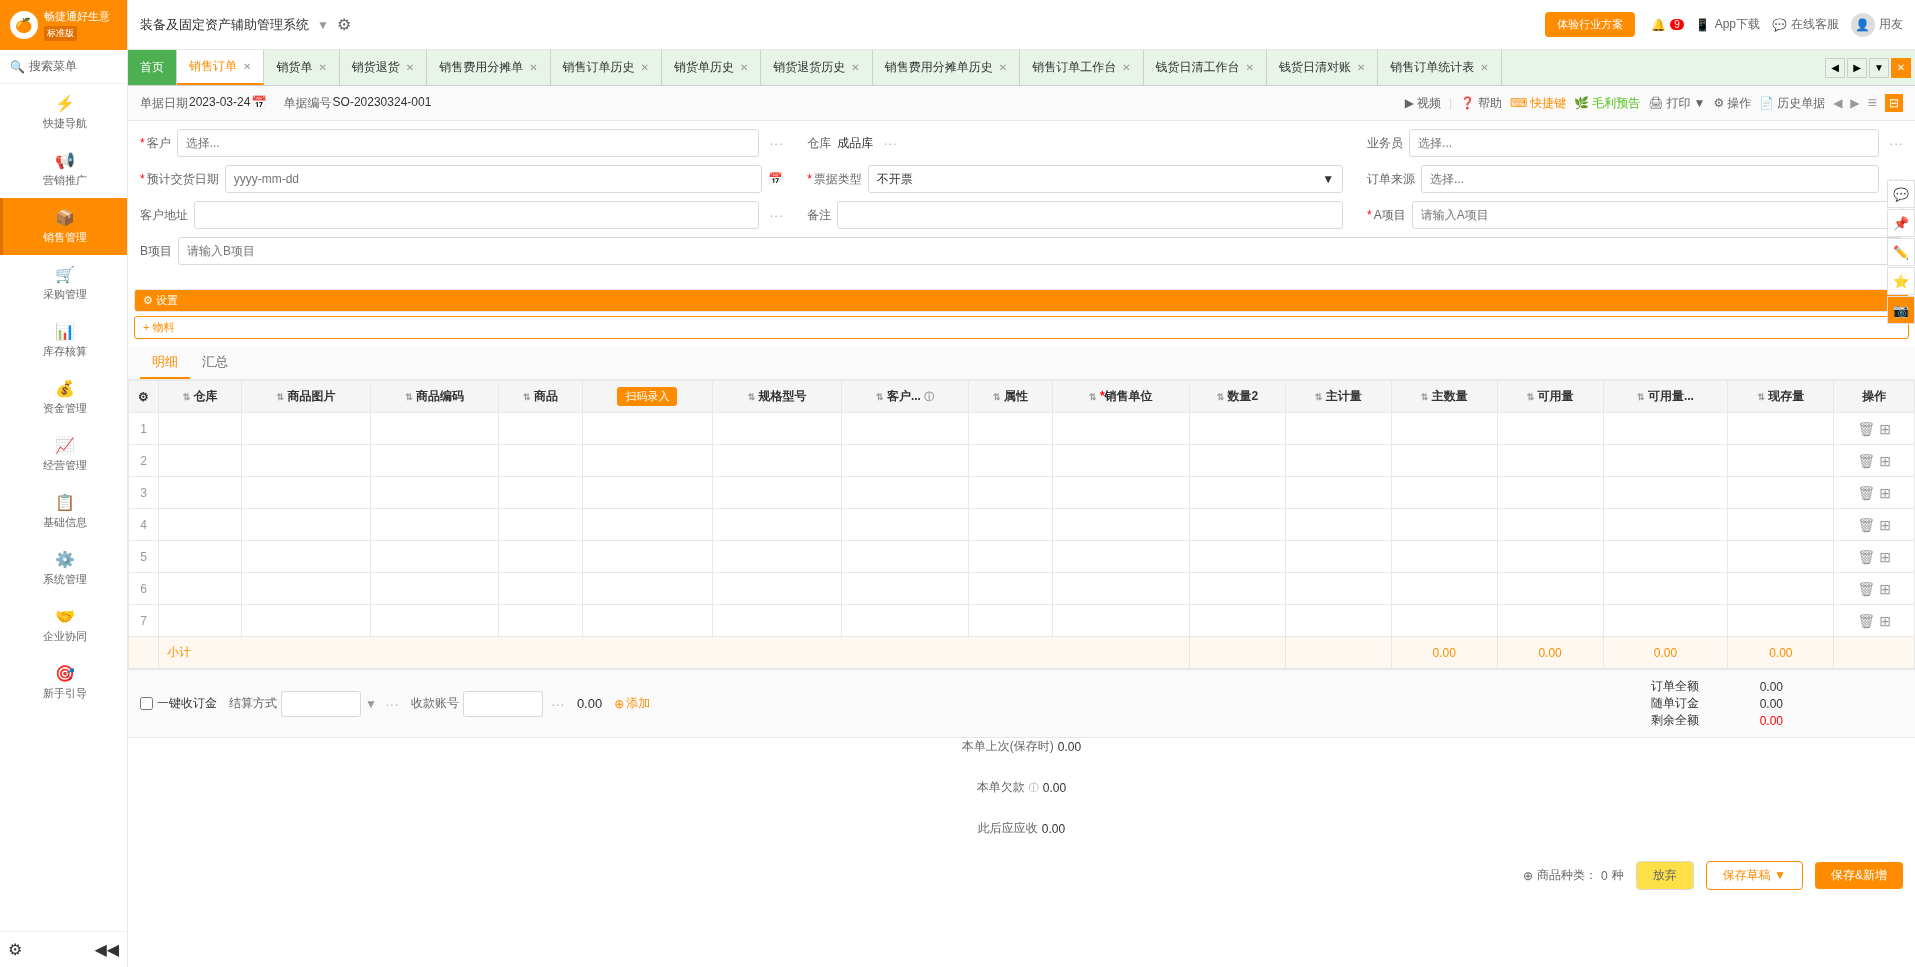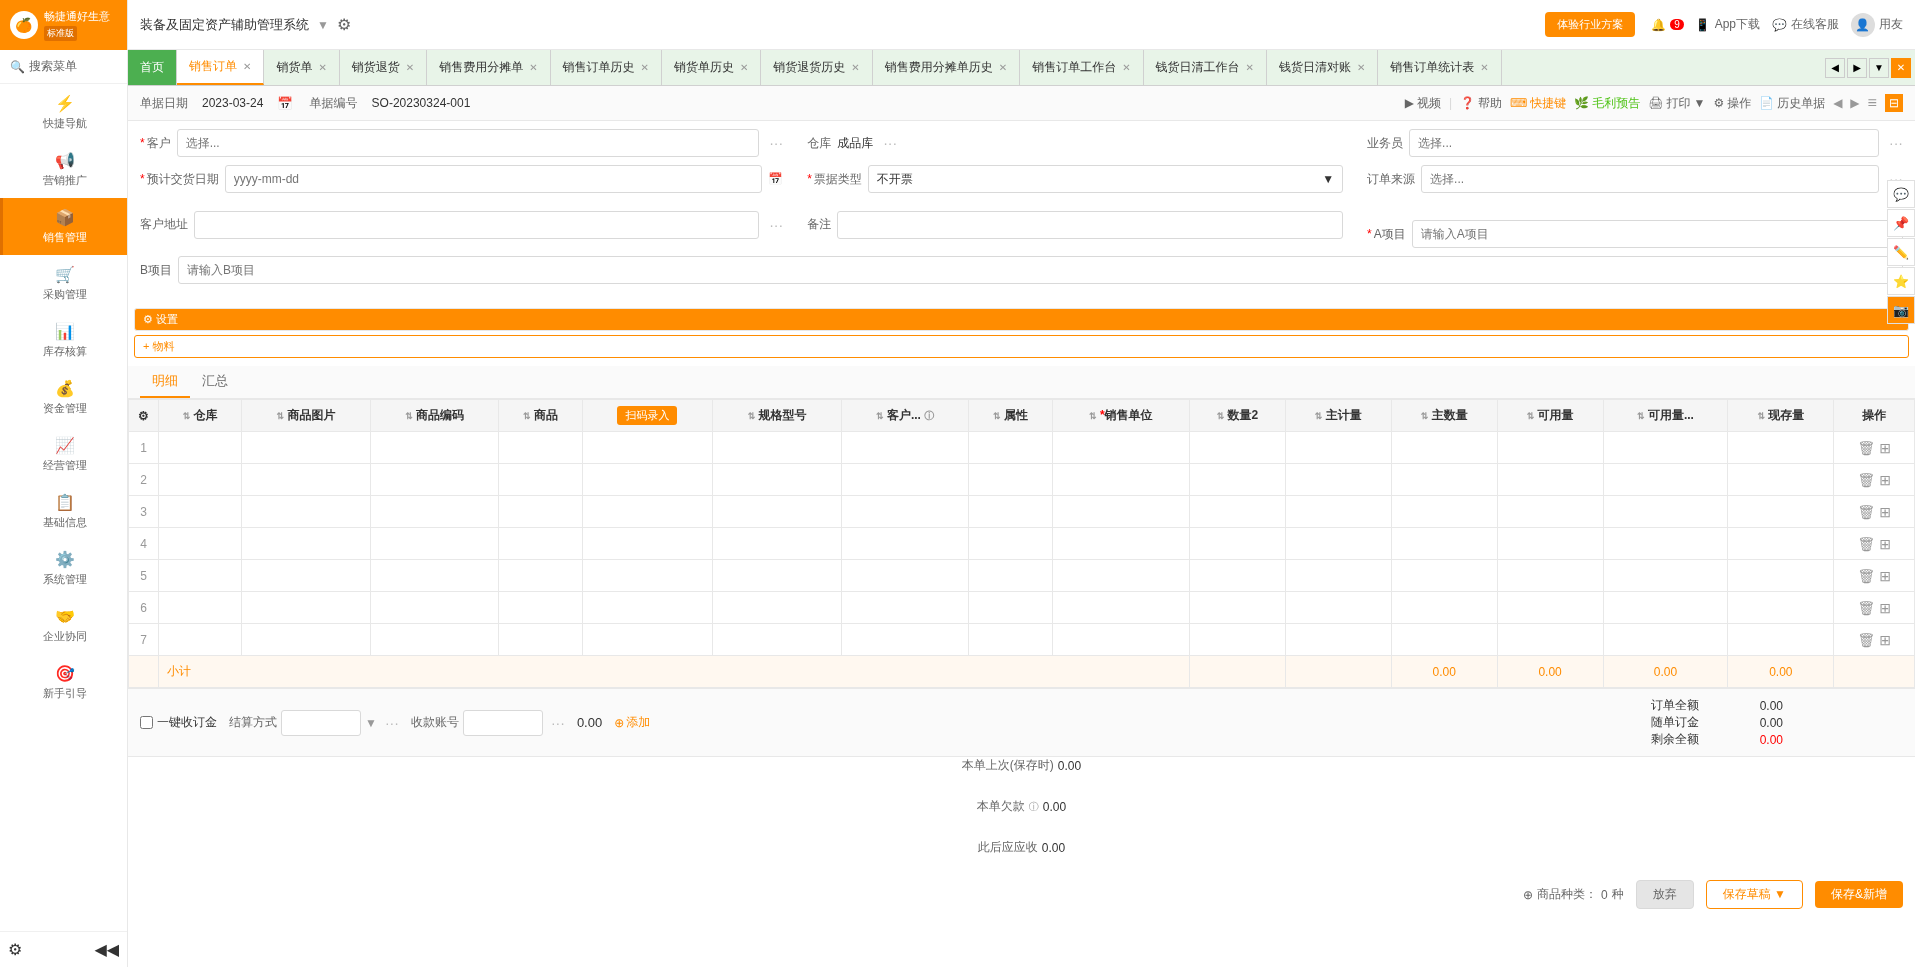--- a/index.html
+++ b/index.html
@@ -40,21 +40,21 @@
     .tab-item.active { background: #fff; color: #ff8c00; border-bottom: 2px solid #ff8c00; }
     .tab-item .tab-close { color: #999; font-size: 10px; margin-left: 2px; }
     .tabbar-nav { display: flex; align-items: center; padding: 0 4px; gap: 2px; margin-left: auto; }
     .tabbar-nav button { background: none; border: 1px solid #ccc; width: 20px; height: 20px; cursor: pointer; font-size: 10px; display: flex; align-items: center; justify-content: center; }
 
     
     .content-area { flex: 1; background: #fff; overflow: auto; padding: 0; }
 
     
     .form-header { padding: 8px 12px; display: flex; align-items: center; gap: 16px; background: #fafafa; border-bottom: 1px solid #e8e8e8; }
-    .form-field { display: flex; align-items: center; gap: 14px; font-size: 12px; }
+    .form-field { display: flex; gap: 1px; font-size: 12px; }
     .form-field label { color: #666; white-space: nowrap; }
     .form-field .value { color: #333; font-weight: 500; }
     .form-header-right { margin-left: auto; display: flex; align-items: center; gap: 8px; color: #666; font-size: 12px; }
     .header-action { display: flex; align-items: center; gap: 3px; cursor: pointer; color: #666; }
     .header-action.orange { color: #ff8c00; }
     .header-action.green { color: #52c41a; }
     .form-row { display: flex; align-items: center; gap: 0; margin-bottom: 8px; }
     .form-col { display: flex; align-items: center; flex: 1; gap: 6px; min-height: 28px; }
     .form-col label { color: #666; white-space: nowrap; font-size: 12px; min-width: fit-content; }
     .form-col label.required::before { content: '*'; color: #f00; margin-right: 2px; }
@@ -91,21 +91,21 @@
     .footer-field { display: flex; align-items: center; gap: 4px; }
     .footer-field label { color: #666; }
     .footer-input { border: 1px solid #d9d9d9; border-radius: 3px; padding: 2px 6px; font-size: 12px; height: 26px; width: 80px; }
     .add-btn { color: #ff8c00; cursor: pointer; display: flex; align-items: center; gap: 2px; }
 
     
     .bottom-bar { height: 40px; background: #fff; border-top: 1px solid #e8e8e8; display: flex; align-items: center; padding: 0 12px; gap: 24px; flex-direction: column; }
     .bottom-stat { display: flex; align-items: center; gap: 4px; font-size: 12px; color: #666; }
     .bottom-stat .val { color: #333; }
     .bottom-actions { margin-left: auto; display: flex; align-items: center; gap: 12px; }
-    .btn-discard { border: 1px solid #d9d9d9; background: #e5e5e5; color: #666; padding: 5px 16px; border-radius: 4px; cursor: pointer; font-size: 12px; }
+    .btn-discard { border: 1px solid #d9d9d9; background: #fde047; color: #666; padding: 5px 16px; border-radius: 4px; cursor: pointer; font-size: 12px; }
     .btn-save-draft { border: 1px solid #ff8c00; background: #fff; color: #ff8c00; padding: 5px 16px; border-radius: 4px; cursor: pointer; font-size: 12px; }
     .btn-save-new { background: #ff8c00; color: #fff; border: none; padding: 5px 16px; border-radius: 4px; cursor: pointer; font-size: 12px; }
 
     
     .order-summary { text-align: right; margin-left: auto; margin-right: 120px; font-size: 12px; }
     .order-summary .row { display: flex; justify-content: flex-end; align-items: center; gap: 8px; }
     .order-summary .amount { color: #333; min-width: 60px; text-align: right; }
     .order-summary .amount.red { color: #f00; }
 
     
@@ -385,21 +385,21 @@
               <label>客户地址</label>
               <input class="form-input" placeholder="" style="">
               <span class="dots">···</span>
             </div>
             <div style="width:24px;"></div>
             <div class="form-col" style="flex:1;">
               <label>备注</label>
               <input class="form-input" placeholder="" style="">
             </div>
             <div style="width:24px;"></div>
-            <div class="form-col" style="flex:1;margin-top:19px;">
+            <div class="form-col" style="flex:1;">
               <label class="required">A项目</label>
               <input class="form-input" placeholder="请输入A项目" style="">
             </div>
           </div>
 
           <div class="form-row">
             <div class="form-col" style="flex:1.2;">
               <label>B项目</label>
               <input class="form-input" placeholder="请输入B项目" style="">
             </div>

